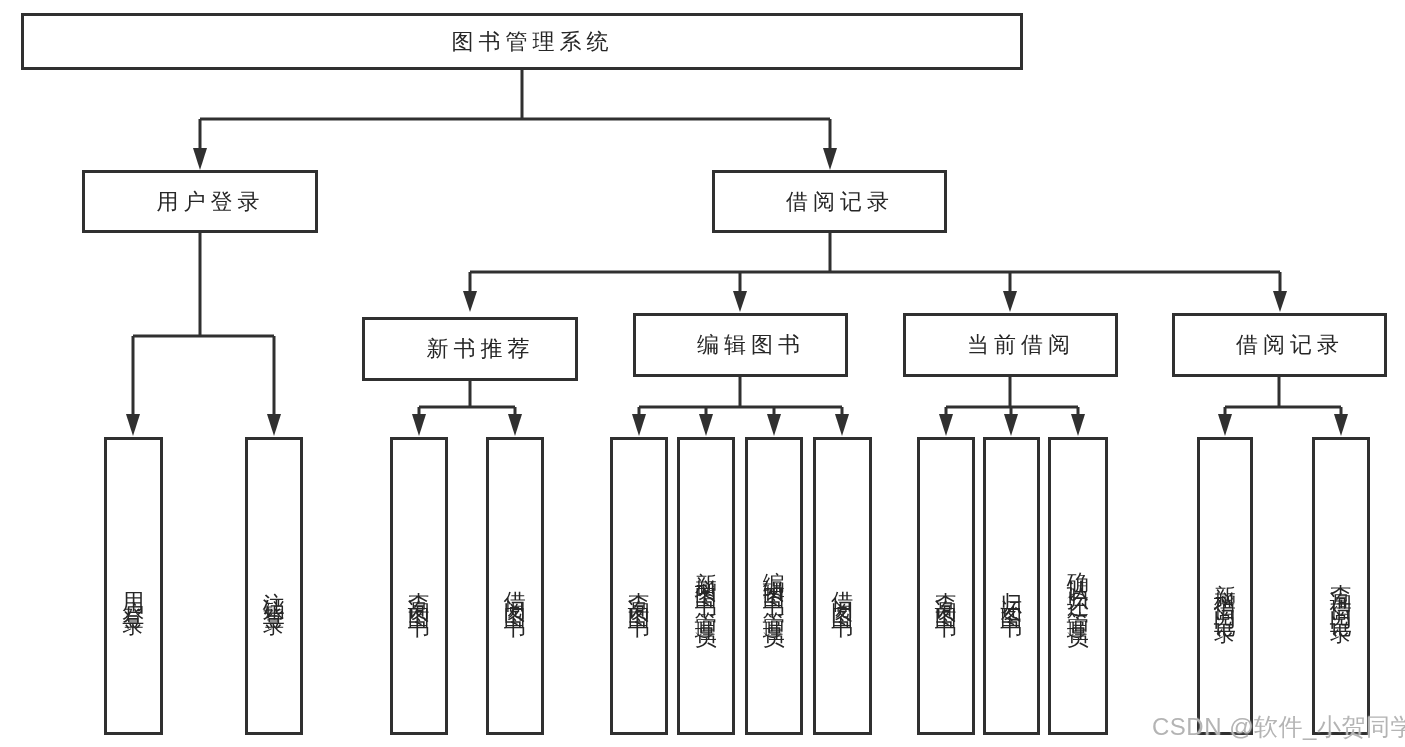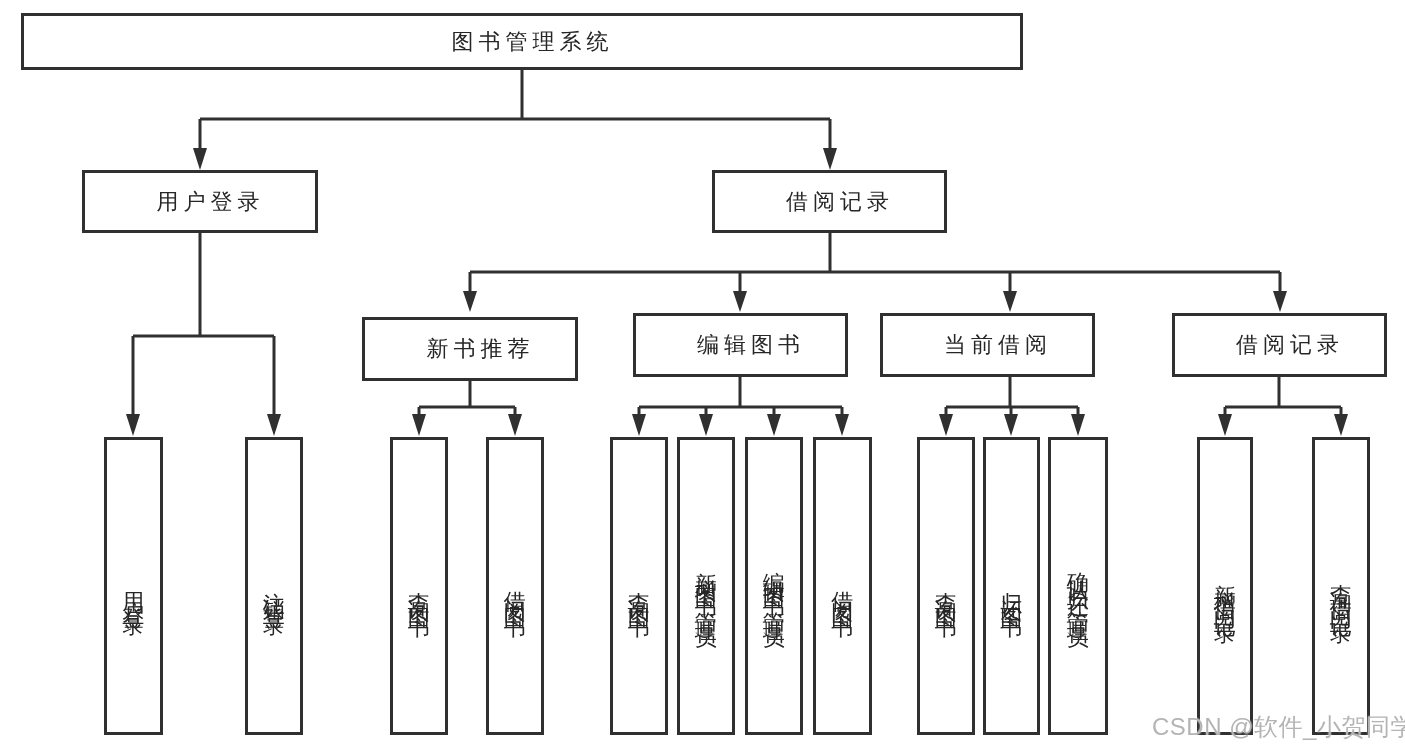--- a/index.html
+++ b/index.html
@@ -47,21 +47,21 @@
     letter-spacing: 8px;
     line-height: 1.25;
     padding-top: 8px; 
   }
   
   #b-root        { left: 21px;   top: 13px;  width: 1002px; height: 57px; }
   #b-user-login  { left: 82px;   top: 170px; width: 236px;  height: 63px; }
   #b-book-mgmt   { left: 712px;  top: 170px; width: 235px;  height: 63px; }
   #b-new-book    { left: 362px;  top: 317px; width: 216px;  height: 64px; }
   #b-book-borrow { left: 633px;  top: 313px; width: 215px;  height: 64px; }
-  #b-current     { left: 880px;  top: 313px; width: 215px;  height: 64px; }
+  #b-current     { left: 903px;  top: 313px; width: 215px;  height: 64px; }
   #b-records     { left: 1172px; top: 313px; width: 215px;  height: 64px; }
   .leaf { top: 437px; height: 298px; }
   #f1  { left: 104px;  width: 59px; }
   #f2  { left: 245px;  width: 58px; }
   #f3  { left: 390px;  width: 58px; }
   #f4  { left: 486px;  width: 58px; }
   #f5  { left: 610px;  width: 58px; }
   #f6  { left: 677px;  width: 58px; }
   #f7  { left: 745px;  width: 58px; }
   #f8  { left: 813px;  width: 59px; }

